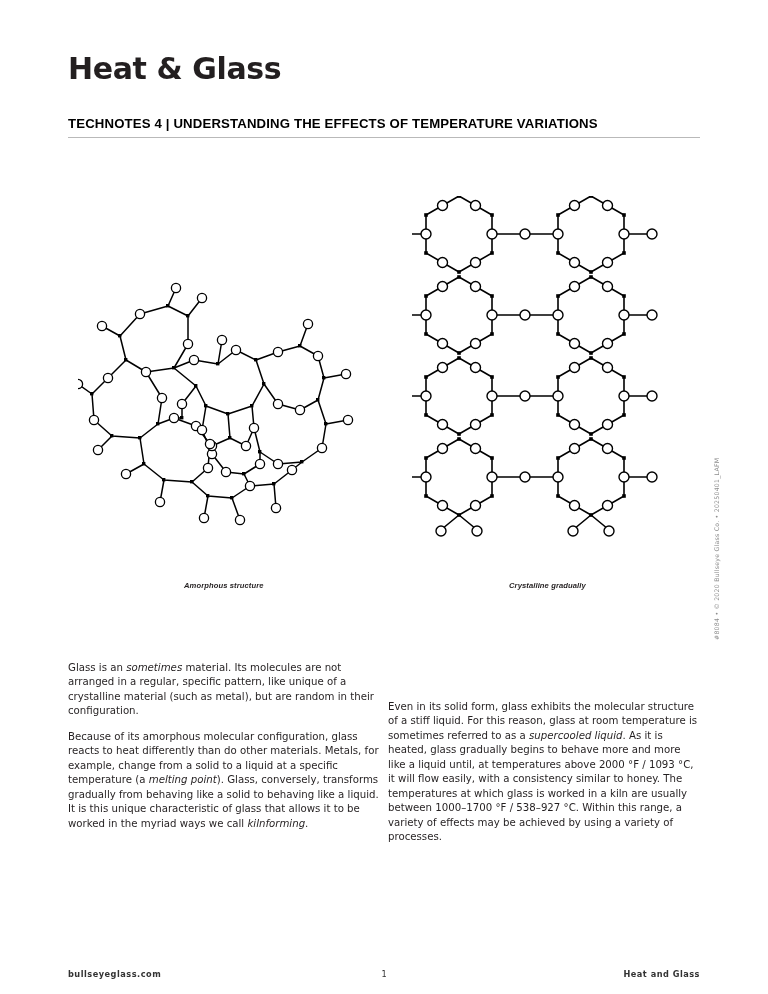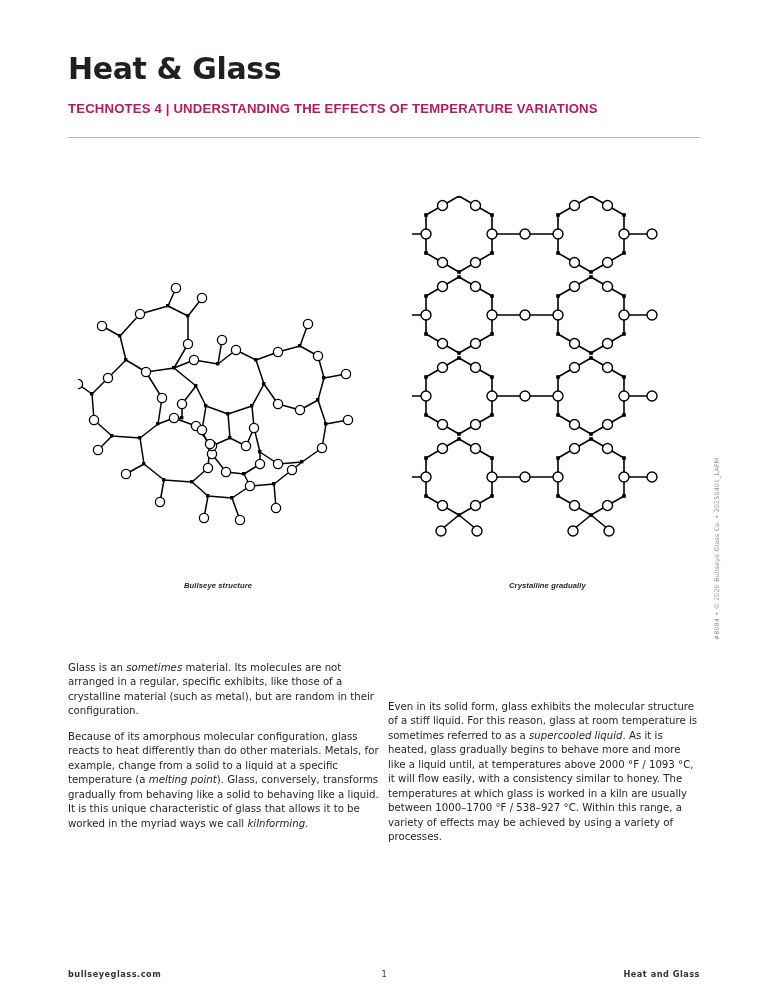--- a/index.html
+++ b/index.html
@@ -37,22 +37,22 @@
     letter-spacing: -0.4px;
     color: #231f20;
     line-height: 1.1;
     margin: 0;
   }
   .doc-subtitle {
     font-family: "Liberation Sans", sans-serif;
     font-size: 13.2px;
     font-weight: 700;
     letter-spacing: 0.15px;
-    color: #be185d;
-    margin: 16px 0 0 0;
+    color: #000000;
+    margin: 31px 0 0 0;
     white-space: nowrap;
   }
   .header-rule {
     position: absolute;
     left: 68px;
     top: 137px;
     width: 632px;
     height: 1px;
     background: #b9b9b9;
   }
@@ -310,21 +310,21 @@
         <circle cx="128" cy="138" r="0.1" fill="none" stroke="none"></circle>
         <circle cx="150" cy="146" r="0.1" fill="none" stroke="none"></circle>
         <circle cx="178" cy="92" r="0.1" fill="none" stroke="none"></circle>
         <circle cx="222" cy="78" r="0.1" fill="none" stroke="none"></circle>
         <circle cx="246" cy="110" r="0.1" fill="none" stroke="none"></circle>
         <circle cx="240" cy="132" r="0.1" fill="none" stroke="none"></circle>
         <circle cx="118" cy="118" r="0.1" fill="none" stroke="none"></circle>
       </g>
     </svg>
   </div>
-  <div class="caption caption-amorphous">Bullseye structure</div>
+  <div class="caption caption-amorphous">Amorphous structure</div>
 
   <div class="figure-crystalline">
     <svg viewBox="0 0 262 348" xmlns="http://www.w3.org/2000/svg">
       <defs>
 
         <g id="hexcell">
           <g stroke="#000000" stroke-width="1.6" fill="none" stroke-linecap="round">
             <path d="M0,-38 L33,-19 M33,-19 L33,19 M33,19 L0,38 M0,38 L-33,19 M-33,19 L-33,-19 M-33,-19 L0,-38"></path>
           </g>
           <g fill="#ffffff" stroke="#000000" stroke-width="1.4">
@@ -392,21 +392,21 @@
           <circle cx="161" cy="335" r="5"></circle>
           <circle cx="197" cy="335" r="5"></circle>
         </g>
       </g>
     </svg>
   </div>
   <div class="caption caption-crystalline">Crystalline gradually</div>
 
   <div class="col col-left">
     <div id="left-paras">
-        <p class="body-text"><span>Glass is an </span><i>sometimes</i><span> material. Its molecules are not arranged in a regular, specific exhibits, like those of a crystalline material (such as metal), but are random in their configuration.</span></p>
+        <p class="body-text"><span>Glass is an </span><i>sometimes</i><span> material. Its molecules are not arranged in a regular, specific pattern, like unique of a crystalline material (such as metal), but are random in their configuration.</span></p>
         <p class="body-text"><span>Because of its amorphous molecular configuration, glass reacts to heat differently than do other materials. Metals, for example, change from a solid to a liquid at a specific temperature (a </span><i>melting point</i><span>). Glass, conversely, transforms gradually from behaving like a solid to behaving like a liquid. It is this unique characteristic of glass that allows it to be worked in the myriad ways we call </span><i>kilnforming</i><span>.</span></p>
       </div>
   </div>
 
   <div class="col col-right">
     <div id="right-paras">
         <p class="body-text"><span>Even in its solid form, glass exhibits the molecular structure of a stiff liquid. For this reason, glass at room temperature is sometimes referred to as a </span><i>supercooled liquid</i><span>. As it is heated, glass gradually begins to behave more and more like a liquid until, at temperatures above 2000 °F / 1093 °C, it will flow easily, with a consistency similar to honey. The temperatures at which glass is worked in a kiln are usually between 1000–1700 °F / 538–927 °C. Within this range, a variety of effects may be achieved by using a variety of processes.</span></p>
       </div>
   </div>
 

